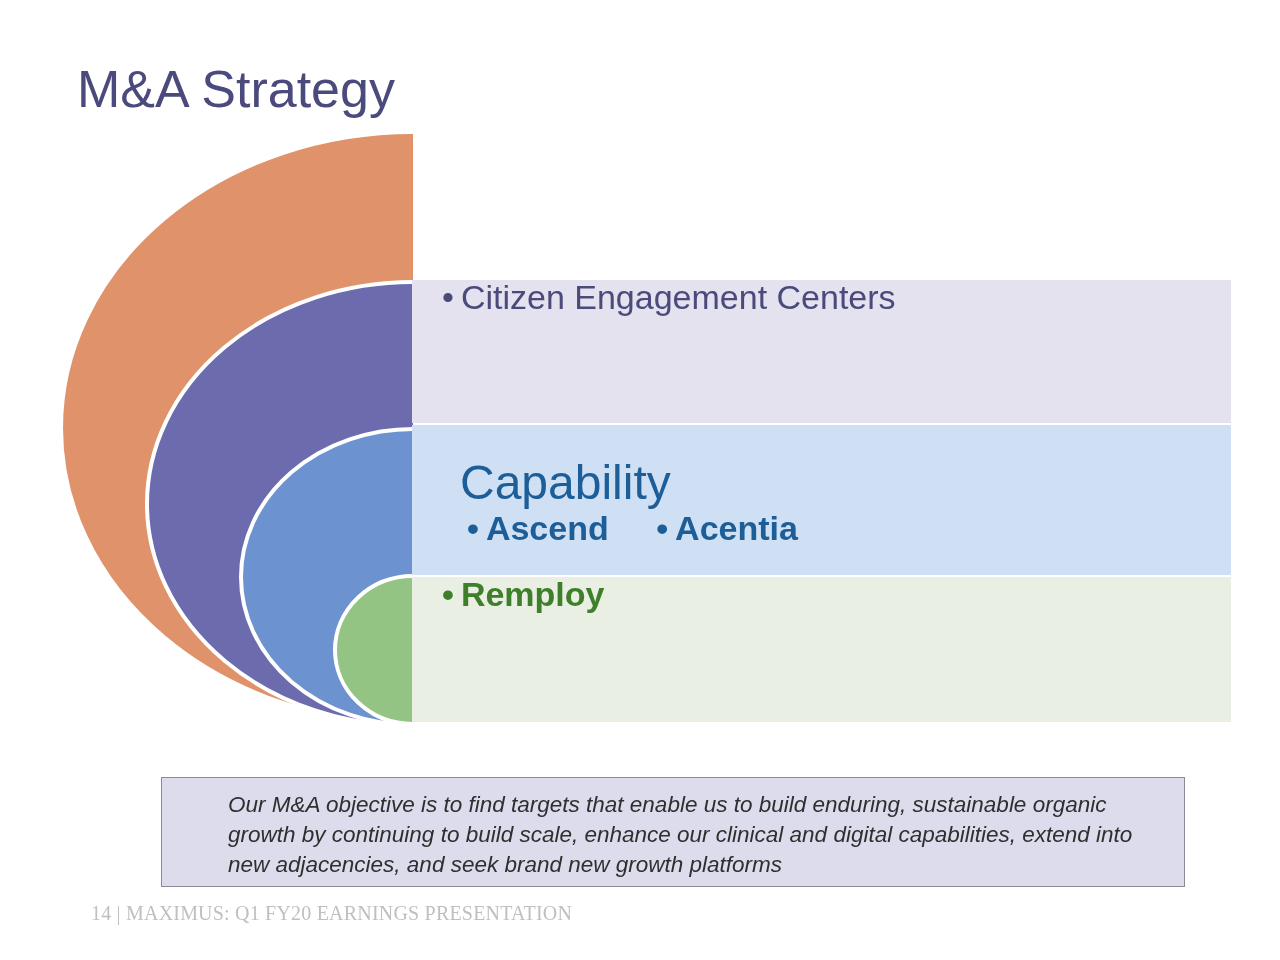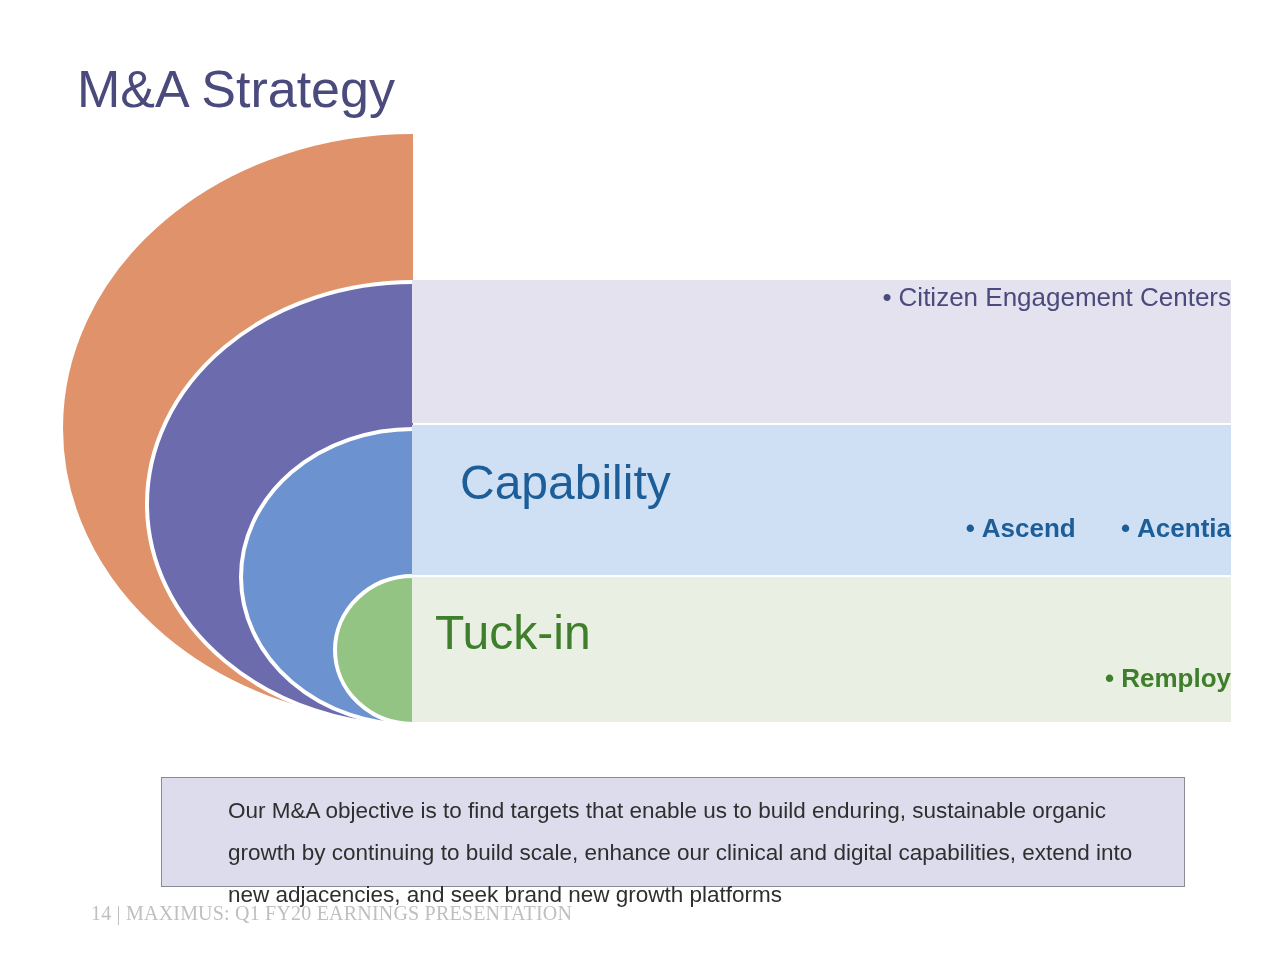--- a/index.html
+++ b/index.html
@@ -61,24 +61,23 @@
   }
   .band-title {
     font-size: 48px;
     line-height: 56px;
     font-weight: 400;
     white-space: nowrap;
   }
   .band-bullets {
     margin-top: 2px;
     padding-left: 7px;
-    font-size: 26px;
+    font-size: 34px;
     line-height: 30px;
     white-space: nowrap;
-    text-align: right;
   }
   .band-bullets .bullet {
     display: inline-block;
     margin-right: 38px;
   }
   .band-bullets .bullet:last-child { margin-right: 0; }
   .bullet-dot {
     display: inline-block;
     margin-right: 7px;
   }
@@ -122,21 +121,22 @@
     top: 777px;
     width: 1024px;
     height: 110px;
     box-sizing: border-box;
     background: #DCDCEC;
     border: 1px solid #8B8B96;
     padding: 12px 30px 0 66px;
   }
   #callout-text {
     font-size: 22.5px;
-    line-height: 42px;
+    line-height: 30px;
+    font-style: italic;
     color: #2F2F2F;
   }
 
   
   #footer {
     position: absolute;
     left: 78px;
     top: 903px;
     font-size: 20px;
     line-height: 20px;
@@ -178,21 +178,20 @@
 
   <div class="band" id="band-capability">
     <div class="band-title">Capability</div>
     <div class="band-bullets">
       <span class="bullet"><span class="bullet-dot">•</span><span>Ascend</span></span>
       <span class="bullet"><span class="bullet-dot">•</span><span>Acentia</span></span>
     </div>
   </div>
 
   <div class="band" id="band-tuckin">
-    <div class="band-title">Tuck-in</div>
     <div class="band-bullets">
       <span class="bullet"><span class="bullet-dot">•</span><span>Remploy</span></span>
     </div>
   </div>
 
   <div id="callout-box">
     <div id="callout-text">Our M&amp;A objective is to find targets that enable us to build enduring, sustainable organic growth by continuing to build scale, enhance our clinical and digital capabilities, extend into new adjacencies, and seek brand new growth platforms</div>
   </div>
 
   <div id="footer">14 | MAXIMUS: Q1 FY20 EARNINGS PRESENTATION</div>

